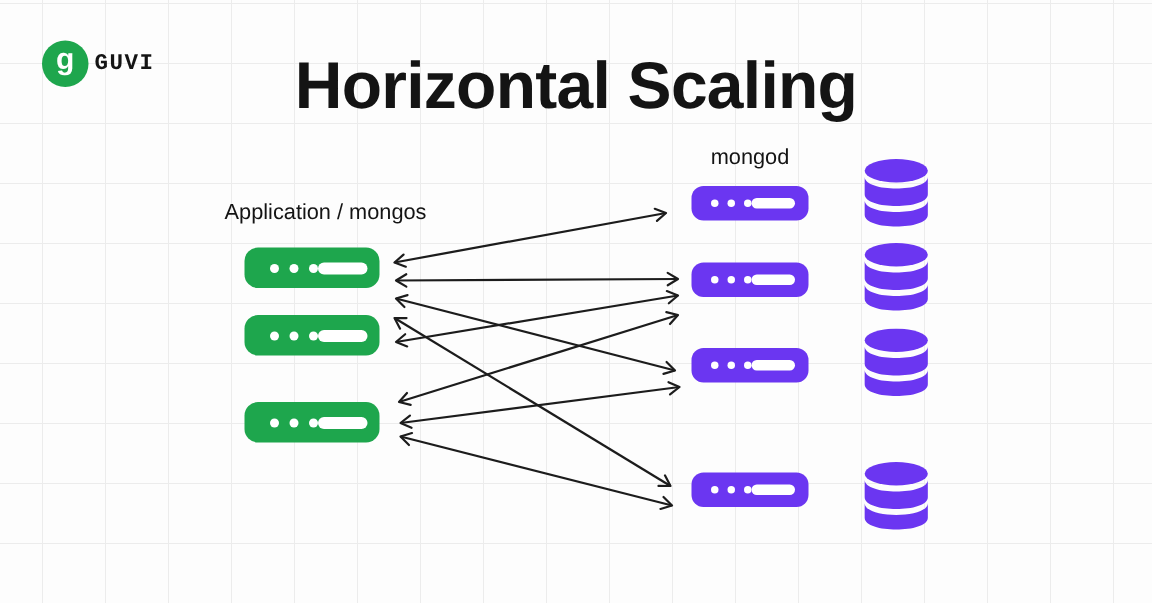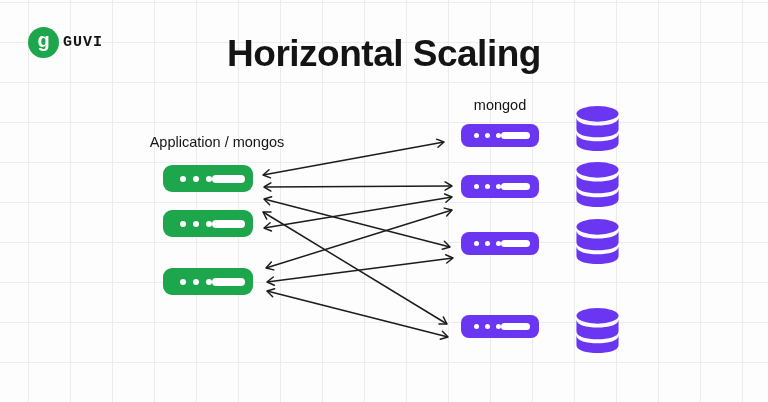--- a/index.html
+++ b/index.html
@@ -35,21 +35,21 @@
     position: absolute; left: 63px; top: 34px;
     font-size: 15px; font-weight: bold; letter-spacing: 1px;
     color: var(--text, #141414);
     font-family: Liberation Mono, monospace;
   }
 
   
   .page-title {
     position: absolute; left: 0; right: 0; top: 33px;
     text-align: center;
-    font-size: 37px; font-weight: bold; letter-spacing: -0.5px;
+    font-size: 44px; font-weight: bold; letter-spacing: -0.5px;
     color: var(--text, #141414);
   }
 
   
   .col-label {
     position: absolute;
     font-size: 14.5px; color: var(--text, #141414);
     white-space: nowrap;
   }
   .app-label { left: 217px; top: 134px; transform: translateX(-50%); }

